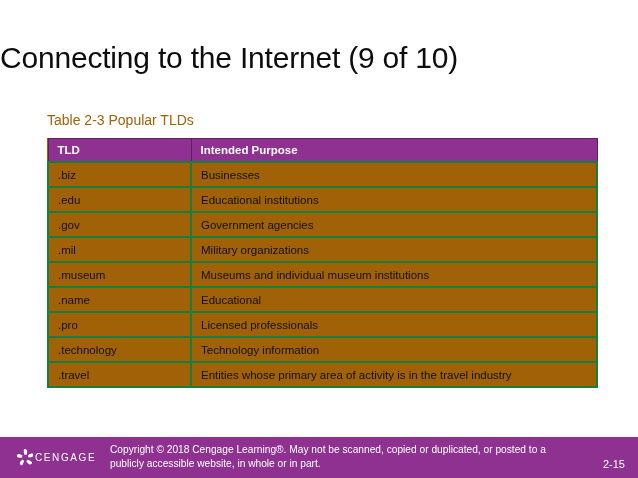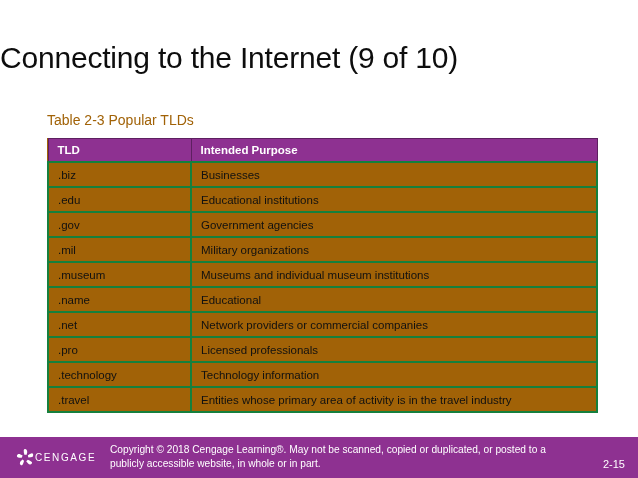--- a/index.html
+++ b/index.html
@@ -160,24 +160,20 @@
       </tr>
       <tr>
         <td>.museum</td>
         <td>Museums and individual museum institutions</td>
       </tr>
       <tr>
         <td>.name</td>
         <td>Educational</td>
       </tr>
       <tr>
-        <td>.net</td>
-        <td>Network providers or commercial companies</td>
-      </tr>
-      <tr>
         <td>.pro</td>
         <td>Licensed professionals</td>
       </tr>
       <tr>
         <td>.technology</td>
         <td>Technology information</td>
       </tr>
       <tr>
         <td>.travel</td>
         <td>Entities whose primary area of activity is in the travel industry</td>

